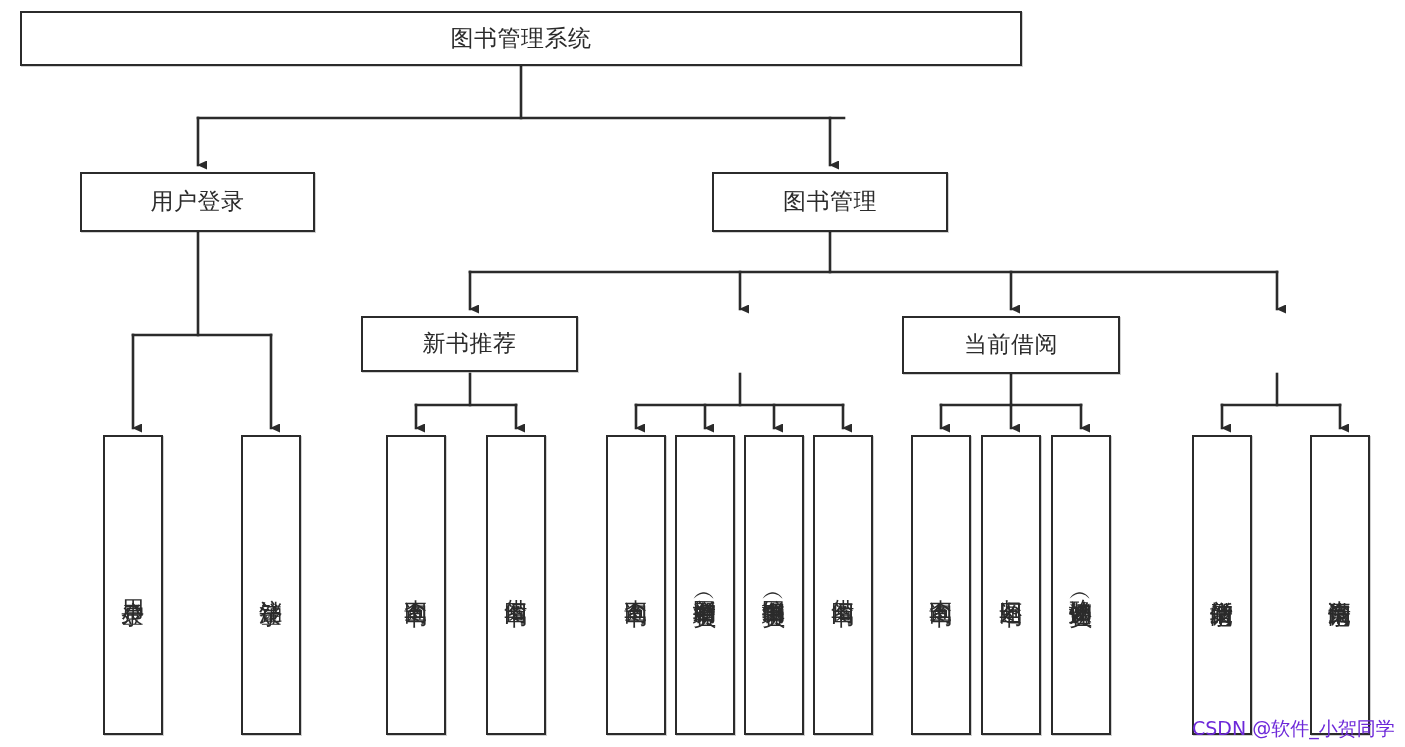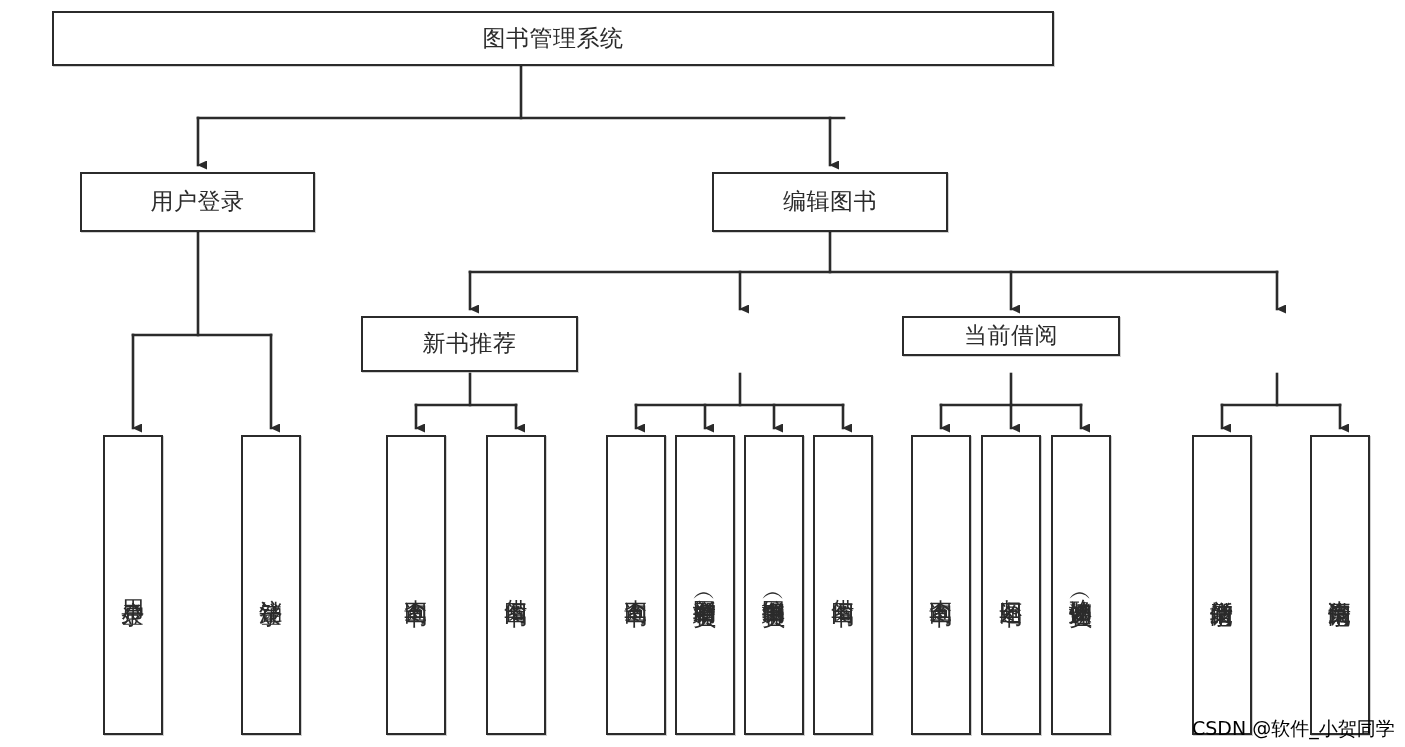--- a/index.html
+++ b/index.html
@@ -54,21 +54,21 @@
   }
   .node-v.tight {
     letter-spacing: 1px;
     line-height: 1.22;
   }
   #watermark {
     position: absolute;
     left: 1192px;
     top: 716px;
     font-size: 19px;
-    color: #000000;
+    color: #6d28d9;
     white-space: nowrap;
     font-family: "DejaVu Sans", "Liberation Sans", sans-serif;
   }
 </style>
 </head>
 <body>
 
 <div id="diagram-root">
 
   <svg id="edge-layer" viewBox="0 0 1405 747" width="1405" height="747" xmlns="http://www.w3.org/2000/svg">
@@ -114,30 +114,30 @@
       <path d="M1011,405 L1011,428" marker-end="url(#arrowhead)"></path>
       <path d="M1081,405 L1081,428" marker-end="url(#arrowhead)"></path>
 
       <path d="M1277,374 L1277,405"></path>
       <path d="M1222,405 L1340,405"></path>
       <path d="M1222,405 L1222,428" marker-end="url(#arrowhead)"></path>
       <path d="M1340,405 L1340,428" marker-end="url(#arrowhead)"></path>
     </g>
   </svg>
 
-  <div class="node node-h" style="left:20px; top:11px; width:1002px; height:55px;margin-left:32px;">图书管理系统</div>
+  <div class="node node-h" style="left:20px; top:11px; width:1002px; height:55px;">图书管理系统</div>
 
   <div class="node node-h" style="left:80px; top:172px; width:235px; height:60px;">用户登录</div>
 
-  <div class="node node-h" style="left:712px; top:172px; width:236px; height:60px;">编辑图书</div>
+  <div class="node node-h" style="left:712px; top:172px; width:236px; height:60px;">图书管理</div>
 
   <div class="node node-h" style="left:361px; top:316px; width:217px; height:56px;">新书推荐</div>
 
 
-  <div class="node node-h" style="left:902px; top:316px; width:218px; height:40px;">当前借阅</div>
+  <div class="node node-h" style="left:902px; top:316px; width:218px; height:58px;">当前借阅</div>
 
 
   <div class="node node-v" style="left:103px; top:435px; width:60px; height:300px;">用户登录</div>
 
   <div class="node node-v" style="left:241px; top:435px; width:60px; height:300px;">注销登录</div>
 
   <div class="node node-v" style="left:386px; top:435px; width:60px; height:300px;">查询图书</div>
 
   <div class="node node-v" style="left:486px; top:435px; width:60px; height:300px;">借阅图书</div>
 

